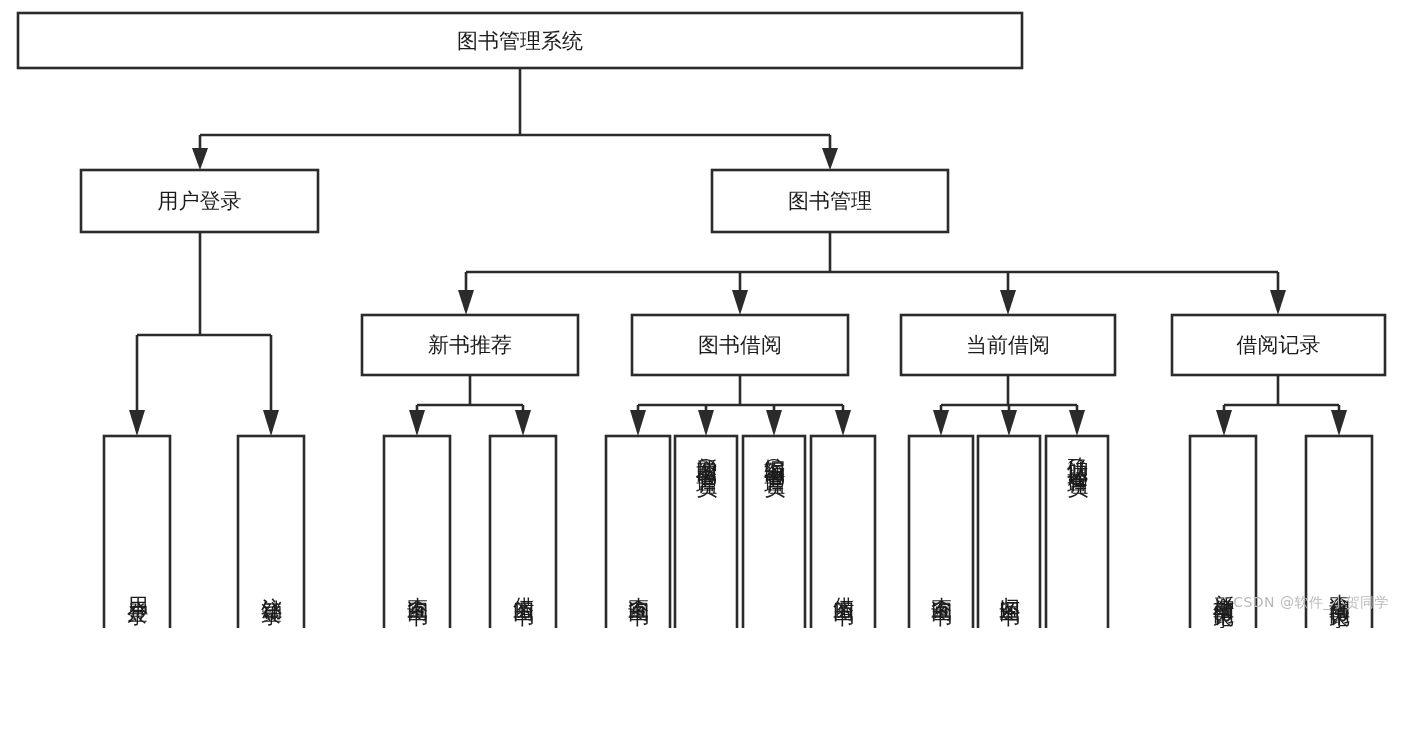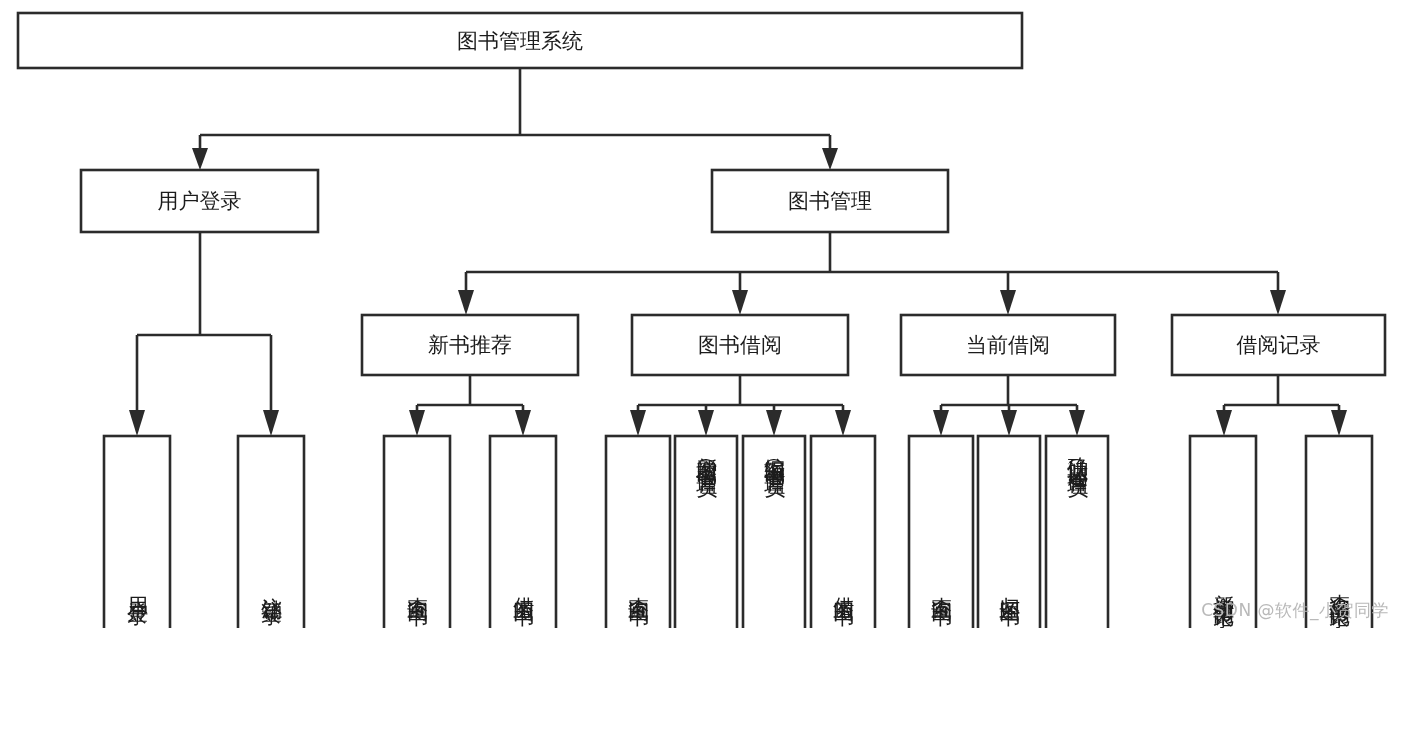--- a/index.html
+++ b/index.html
@@ -62,23 +62,23 @@
     font-size: 21px;
     line-height: 1.12;
     letter-spacing: 3px;
     color: #1c1c1c;
     text-align: center;
     white-space: nowrap;
   }
   .watermark {
     position: absolute;
     right: 16px;
-    bottom: 6px;
-    font-family: "DejaVu Sans", "Liberation Sans", sans-serif;
-    font-size: 17px;
+    bottom: 16px;
+    font-family: "DejaVu Sans", "Liberation Sans", sans-serif;
+    font-size: 14px;
     color: #b9b9b9;
     letter-spacing: 0.5px;
     user-select: none;
     white-space: nowrap;
   }
 </style>
 </head>
 <body>
 
 <div id="diagram-root">

